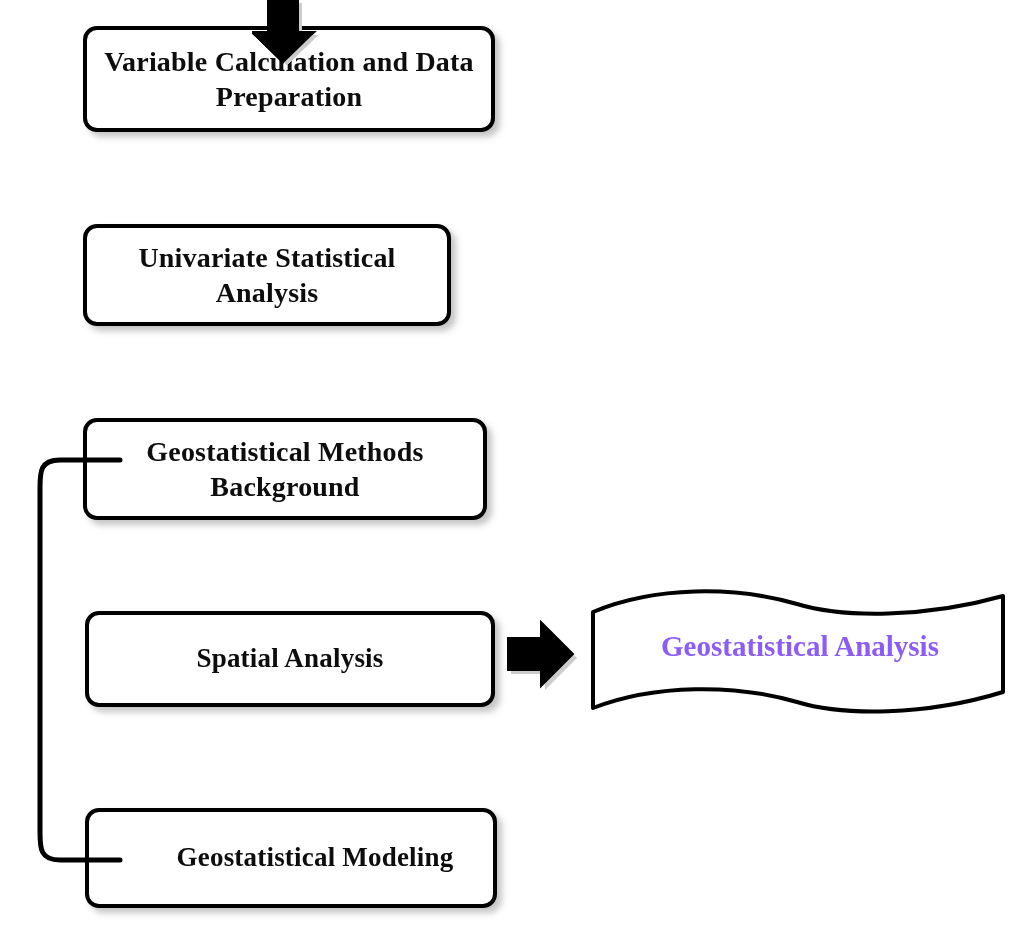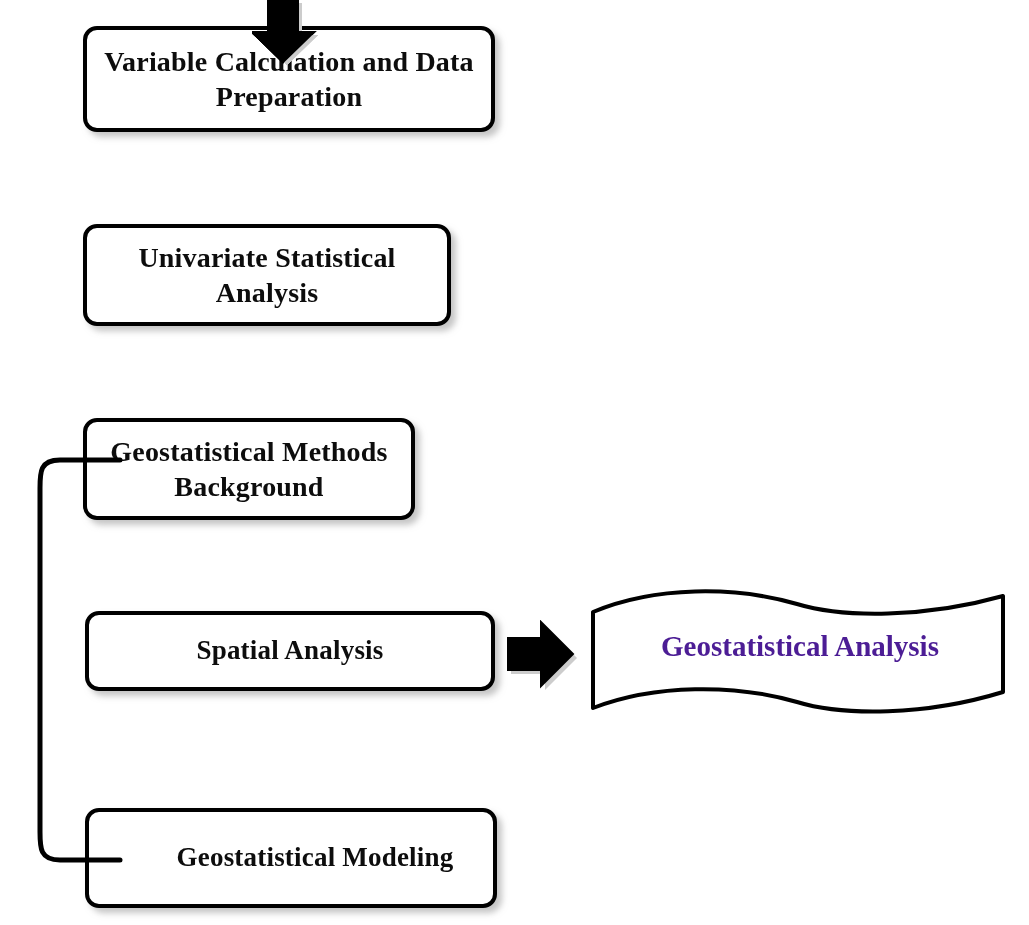--- a/index.html
+++ b/index.html
@@ -33,22 +33,22 @@
     line-height: 1.25;
     box-shadow: 5px 5px 6px rgba(150,150,150,0.55);
     letter-spacing: 0.2px;
   }
   .flow-box span {
     display: block;
     padding: 0 14px;
   }
   #box-0 { left: 83px;  top: 26px;  width: 412px; height: 106px; font-size: 28px; }
   #box-1 { left: 83px;  top: 224px; width: 368px; height: 102px; font-size: 28px; }
-  #box-2 { left: 83px;  top: 418px; width: 332px; height: 102px; font-size: 28px; }
-  #box-3 { left: 85px;  top: 611px; width: 410px; height: 80px;  font-size: 27px; }
+  #box-2 { left: 83px;  top: 418px; width: 404px; height: 102px; font-size: 28px; }
+  #box-3 { left: 85px;  top: 611px; width: 410px; height: 96px;  font-size: 27px; }
   #box-4 { left: 85px;  top: 808px; width: 412px; height: 100px; font-size: 27px; padding-left: 48px; }
 
   .v-arrow {
     position: absolute;
     width: 74px;
     height: 70px;
     left: 252px;
   }
 
   .h-arrow {
@@ -67,21 +67,21 @@
     height: 148px;
   }
   .banner-label {
     position: absolute;
     left: 600px;
     top: 630px;
     width: 400px;
     text-align: center;
     font-size: 29px;
     font-weight: bold;
-    color: #4c1d95;
+    color: #8b5cf6;
   }
 
   .feedback {
     position: absolute;
     left: 20px;
     top: 440px;
     width: 120px;
     height: 440px;
   }
 </style>

